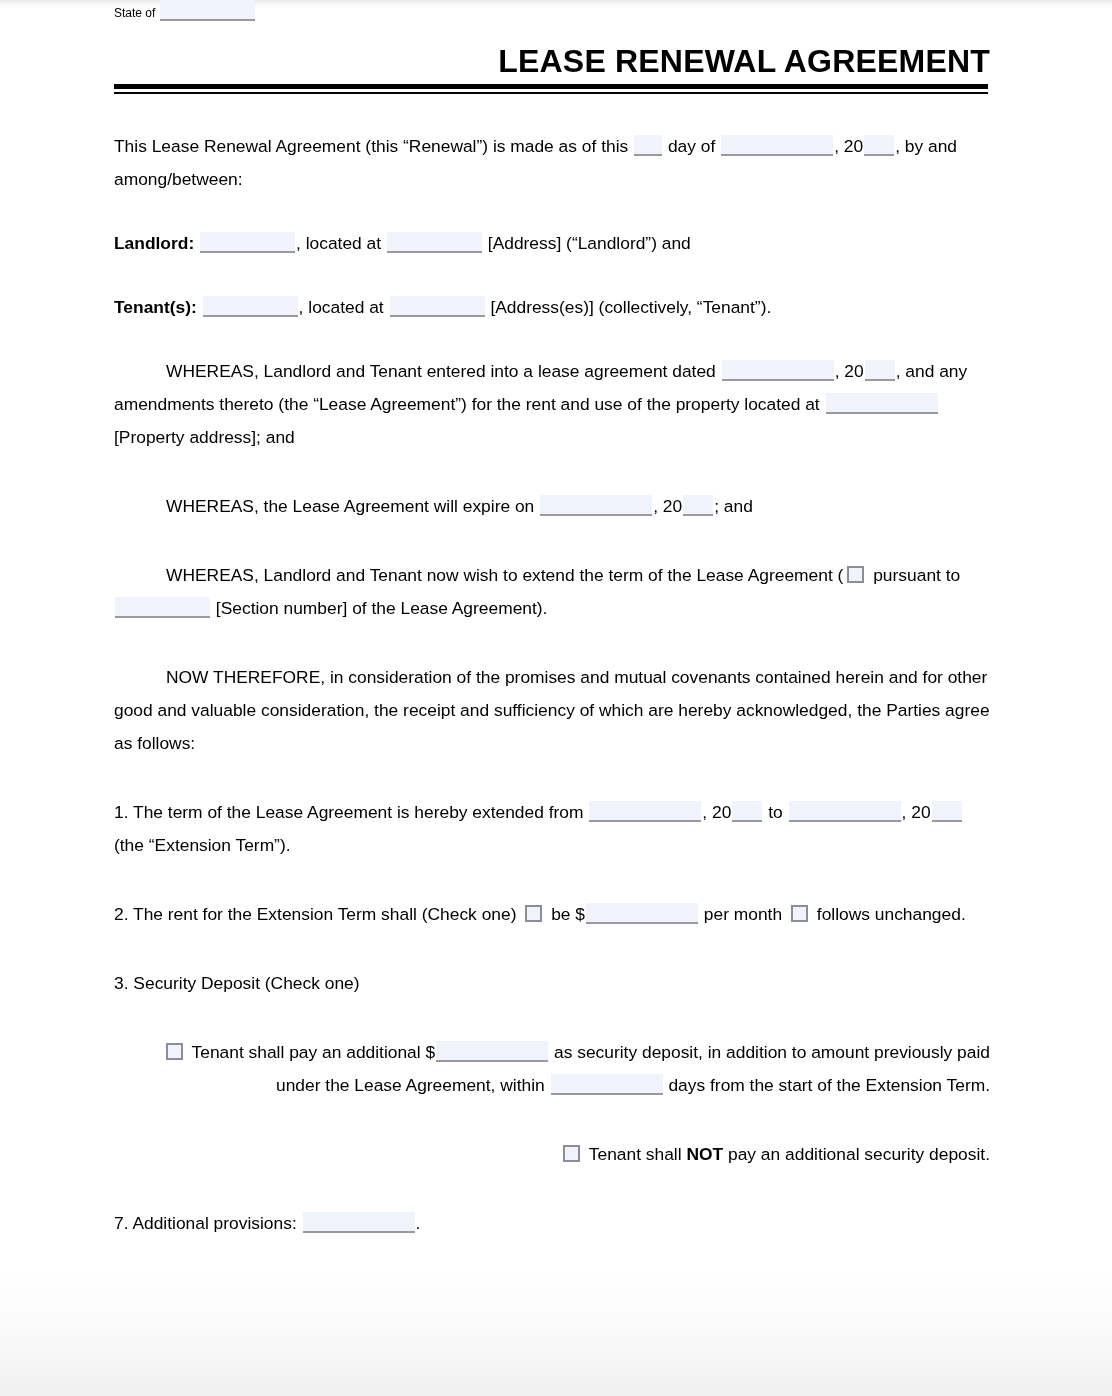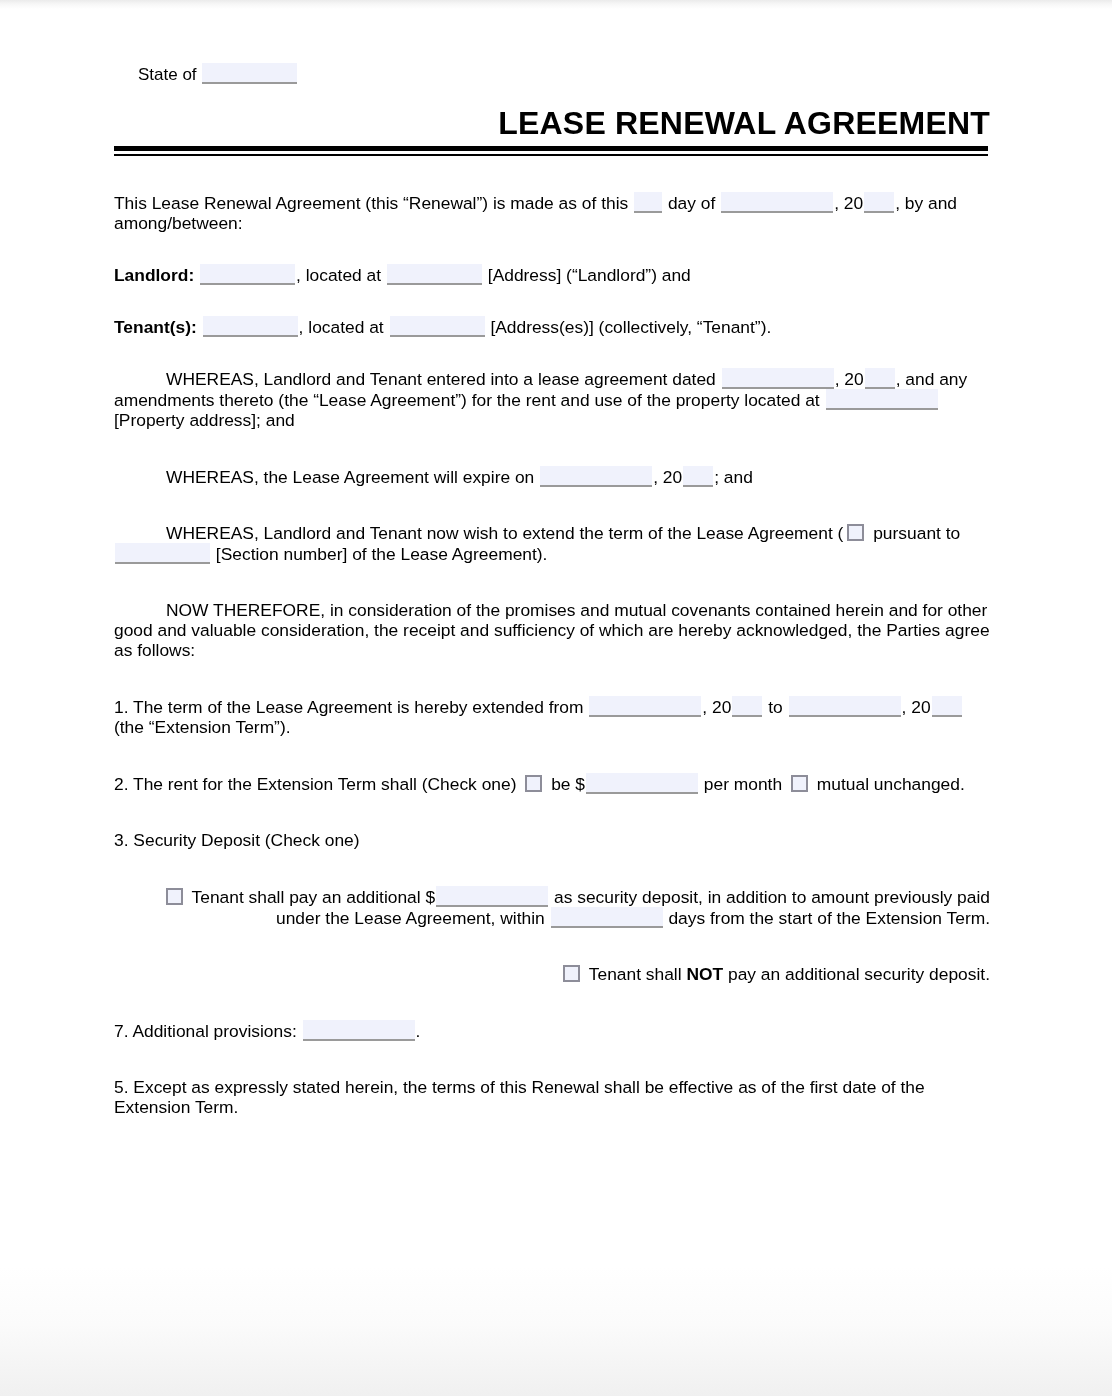--- a/index.html
+++ b/index.html
@@ -39,25 +39,23 @@
   }
   .content {
     position: absolute;
     left: 114px;
     top: 0;
     width: 876px;
   }
 
   
   .state-line {
-    padding-top: 63px;
-    font-size: 17px;
+    font-size: 12px;
     line-height: 20px;
     white-space: nowrap;
-    margin-left: 24px;
   }
   .doc-title {
     margin-top: 22px;
     text-align: right;
     font-size: 32px;
     font-weight: bold;
     letter-spacing: 0.2px;
     line-height: 32px;
   }
   .double-rule {
@@ -73,21 +71,21 @@
     background: #ffffff;
   }
   .double-rule .thin {
     height: 2px;
     background: #000000;
   }
 
   
   .para {
     font-size: 17.4px;
-    line-height: 20px;
+    line-height: 33px;
     margin-top: 25px;
     text-align: left;
   }
   .para.indent-first {
     text-indent: 52px;
   }
   .para.gap-lg {
     margin-top: 31px;
   }
   .para.gap-xl {
@@ -209,21 +207,21 @@
       <span class="blank w-lg"></span><span>, 20</span><span class="blank w-sm"></span>
       <span>(the “Extension Term”).</span>
     </div>
 
     <div class="para gap-xl">
       <span>2. The rent for the Extension Term shall (Check one)</span>
       <span class="checkbox"></span>
       <span>be $</span><span class="blank w-lg"></span>
       <span>per month</span>
       <span class="checkbox"></span>
-      <span>mutual unchanged.</span>
+      <span>follows unchanged.</span>
     </div>
 
     <div class="para gap-xl">
       <span>3.</span>
       <span class="u">Security Deposit</span>
       <span>(Check one)</span>
     </div>
 
     <div class="para hang gap-xl">
       <span class="checkbox"></span>

